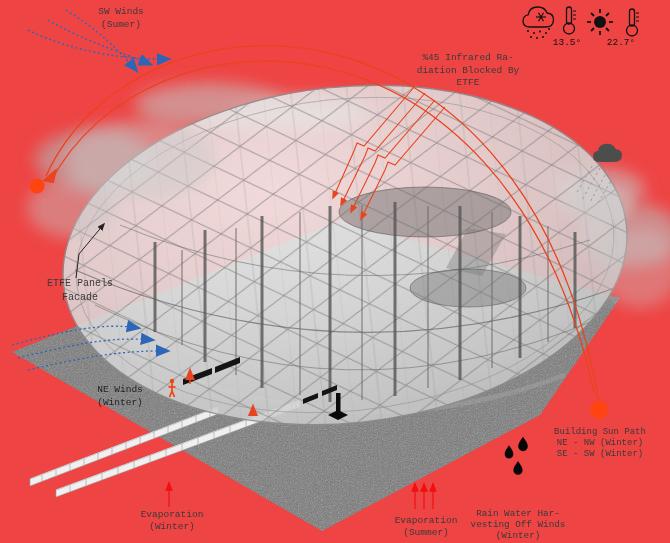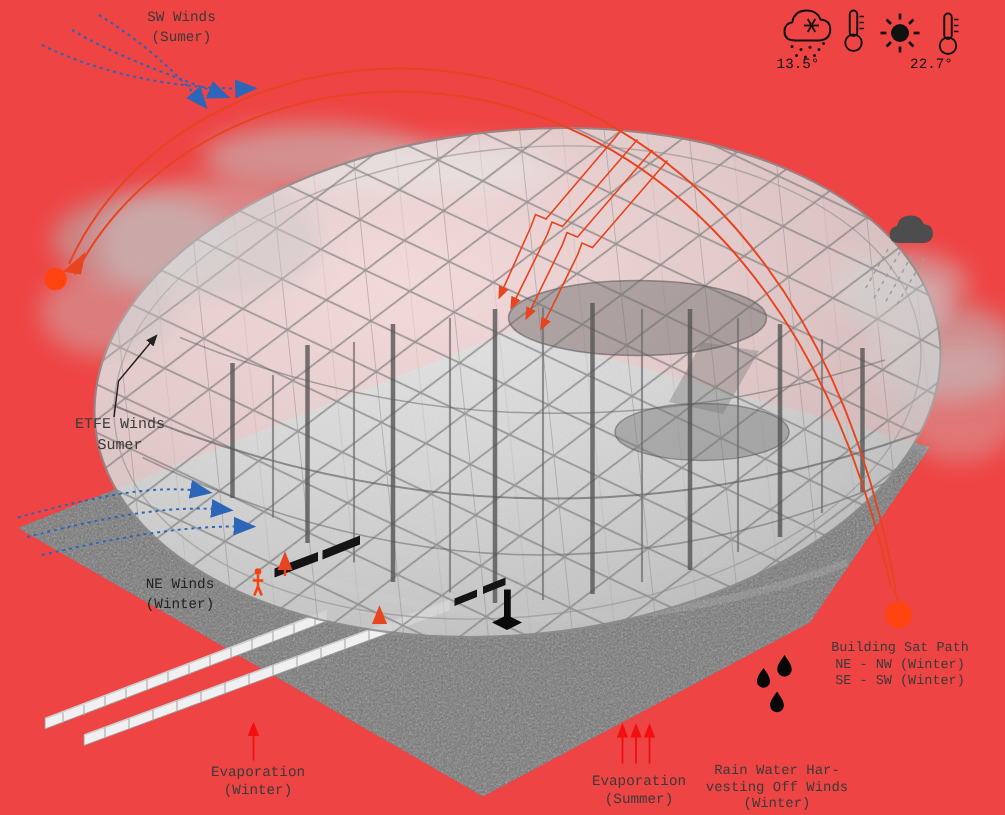--- a/index.html
+++ b/index.html
@@ -305,36 +305,41 @@
           </g>
     </g>
   </g>
 </svg>
 
 <div class="lbl" style="left:121px;top:6px">
   <span>SW Winds</span>
   <span>(Sumer)</span>
 </div>
 
-<div class="temp" style="left:532px;top:37px">13.5°</div>
+<div class="temp" style="left:567px;top:37px">13.5°</div>
 <div class="temp" style="left:621px;top:37px">22.7°</div>
 
+<div class="lbl" style="left:468px;top:52px">
+  <span>%45 Infrared Ra-</span>
+  <span>diation Blocked By</span>
+  <span>ETFE</span>
+</div>
 
 <div class="lbl" style="left:80px;top:277px;font-size:10px;line-height:14px">
-  <span>ETFE Winds</span>
-  <span>Sumer</span>
+  <span>ETFE Panels</span>
+  <span>Facade</span>
 </div>
 
 <div class="lbl onground" style="left:120px;top:384px">
   <span>NE Winds</span>
   <span>(Winter)</span>
 </div>
 
 <div class="lbl small" style="left:600px;top:427px">
-  <span>Building Sat Path</span>
+  <span>Building Sun Path</span>
   <span>NE - NW  (Winter)</span>
   <span>SE - SW (Winter)</span>
 </div>
 
 <div class="lbl small" style="left:518px;top:508px;font-size:9.3px;line-height:11px">
   <span>Rain Water Har-</span>
   <span>vesting Off Winds</span>
   <span>(Winter)</span>
 </div>
 

